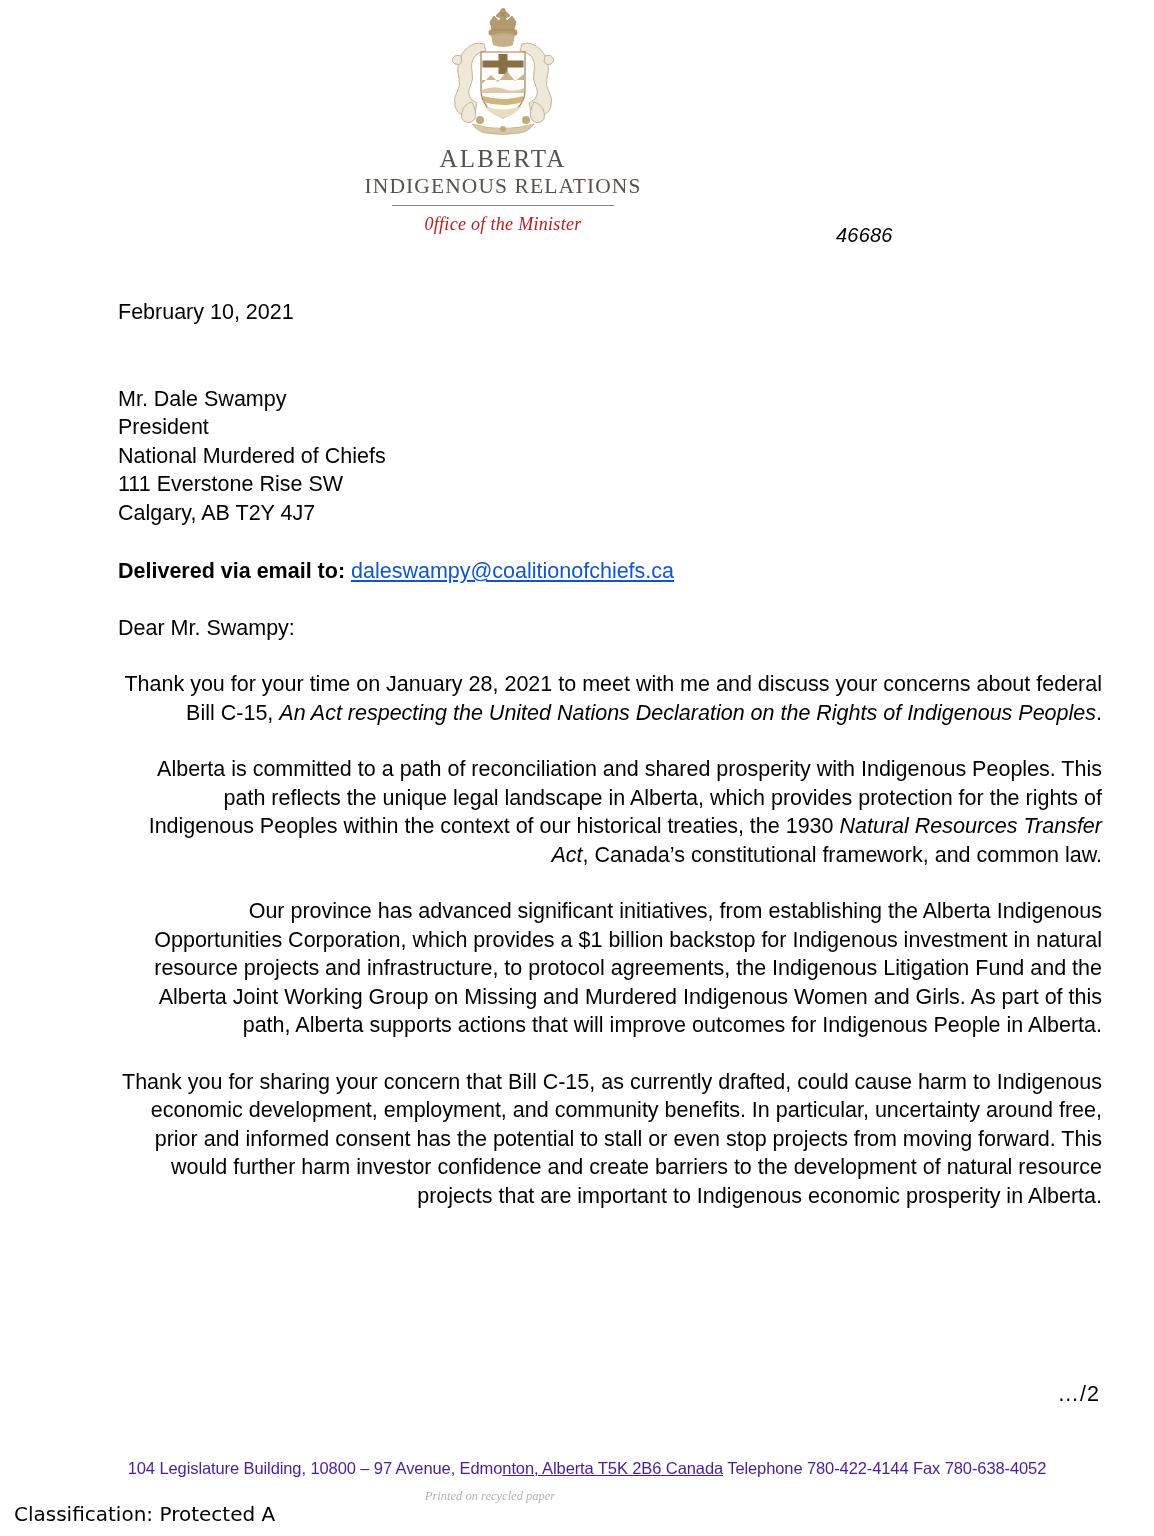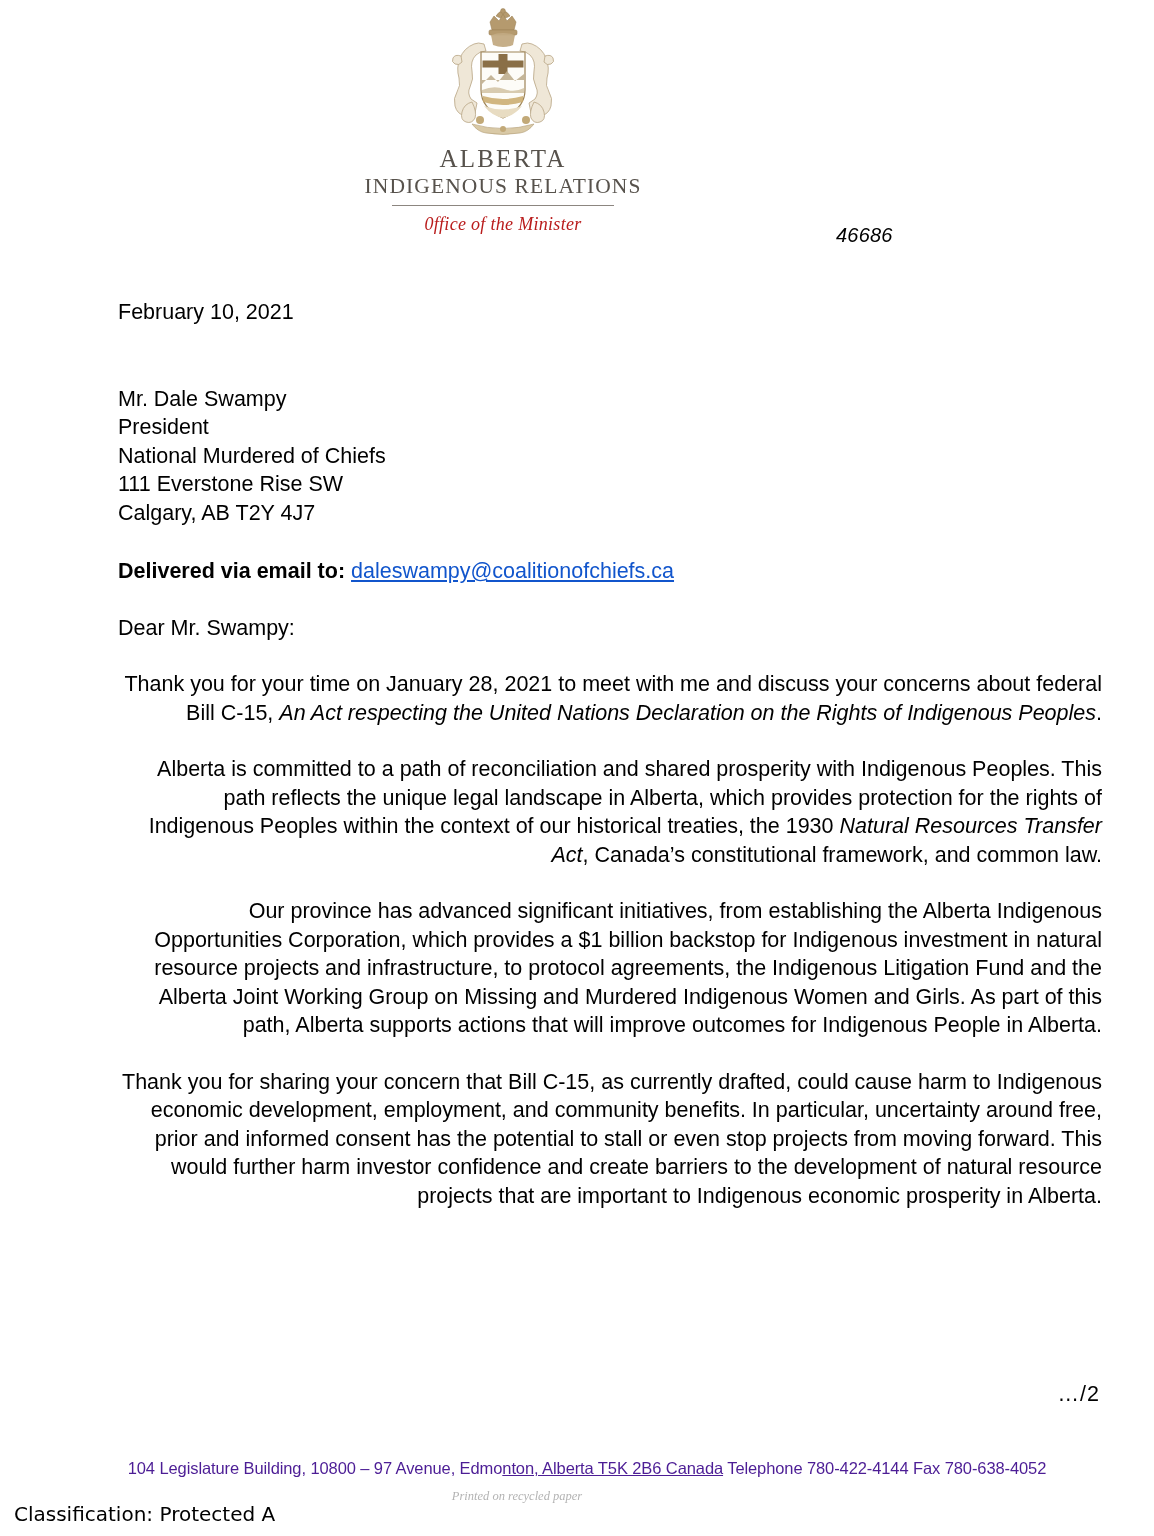--- a/index.html
+++ b/index.html
@@ -130,21 +130,20 @@
   .recycled {
     position: absolute;
     top: 1489px;
     left: 0;
     width: 980px;
     text-align: center;
     font-family: "Liberation Serif", serif;
     font-style: italic;
     font-size: 12.5px;
     color: #b3b3b3;
-    margin-left: 27px;
   }
 
   .classification {
     position: absolute;
     top: 1502px;
     left: 14px;
     font-family: "DejaVu Sans", sans-serif;
     font-size: 20px;
     color: #000000;
   }

